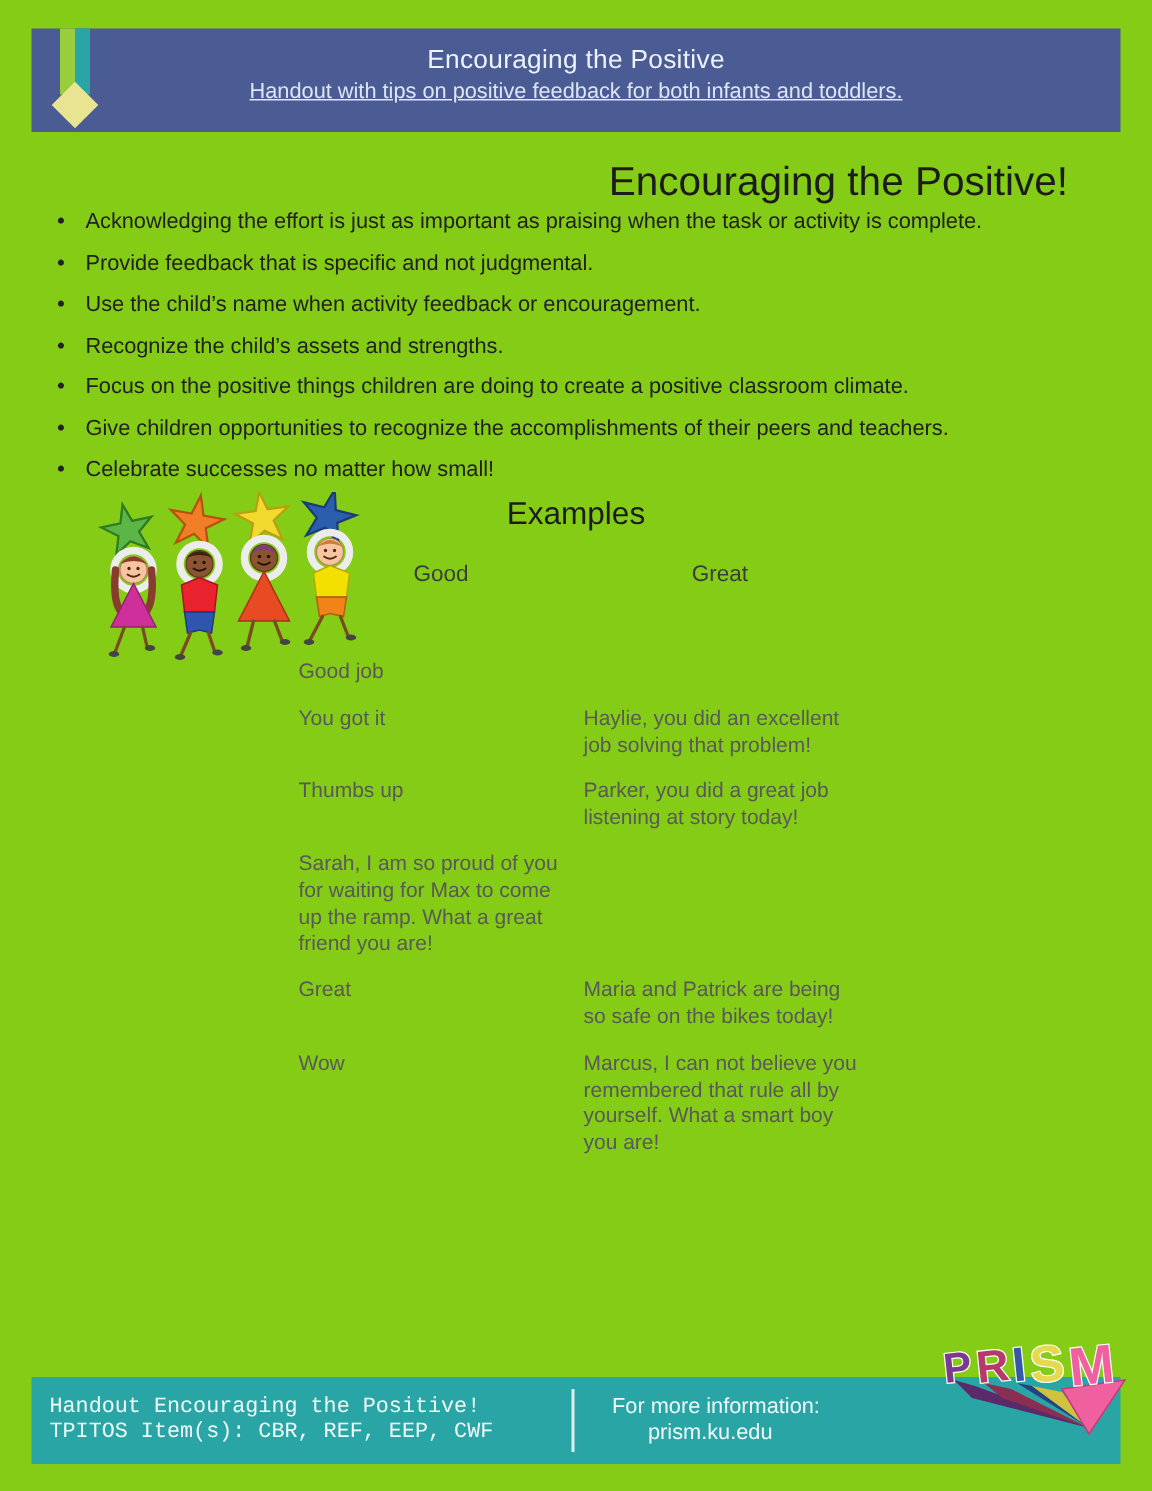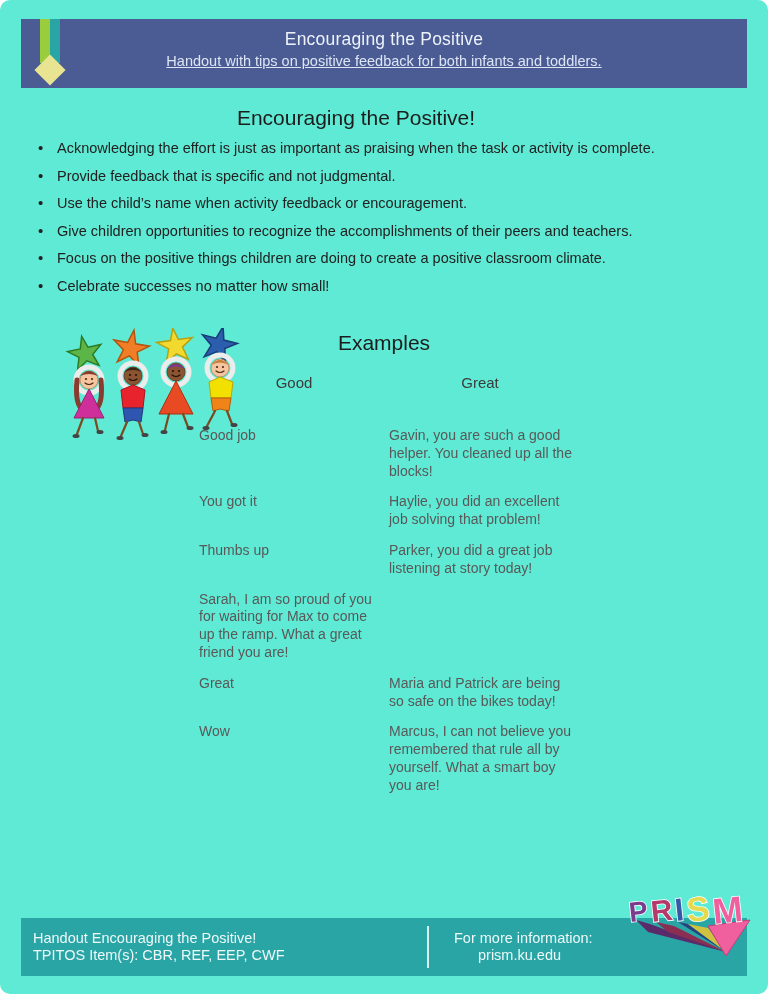--- a/index.html
+++ b/index.html
@@ -1,62 +1,62 @@
 <!DOCTYPE html>
 <html><head>
 <meta charset="utf-8">
 <style>
   * { margin:0; padding:0; box-sizing:border-box; }
   html,body { background:#ffffff; }
   body { font-family:"Liberation Sans", sans-serif; }
-  .page { position:relative; width:768px; height:994px; background:#5eead4; overflow:hidden;border-radius:10px; }
+  .page { position:relative; width:768px; height:994px; background:#84cc16; overflow:hidden; }
 
   
   .banner { position:absolute; left:21px; top:19px; width:726px; height:69px;
             background:#4a5c93; color:#e9eefb; text-align:center; }
   .banner-title { margin-top:10px; font-size:17.5px; letter-spacing:.2px; color:#eef2fb; }
   .banner-subtitle { margin-top:3px; font-size:14.5px; color:#dde5f5;text-decoration:underline; }
   .ribbon { position:absolute; left:19px; top:0; width:20px; height:70px; }
   .ribbon .stripe-green { position:absolute; left:0; top:0; width:10px; height:44px; background:#9acd3c; }
   .ribbon .stripe-teal  { position:absolute; left:10px; top:0; width:10px; height:44px; background:#2aa5a6; }
   .ribbon .tip { position:absolute; left:-1px; top:40px; width:22px; height:22px;
                  background:#e9e492; transform:rotate(45deg); }
 
   
-  .doc-heading { position:absolute; left:0; top:106px; width:712px; text-align:center;
-                 font-size:21px; font-weight:500; color:#1c1c1c; }
+  .doc-heading { position:absolute; left:0; top:106px; width:712px; text-align:right;
+                 font-size:27px; font-weight:500; color:#1c1c1c; }
 
   
   .tips { position:absolute; left:38px; top:140px; width:700px; list-style:none; }
   .tips li { position:relative; padding-left:19px; margin-bottom:10.5px;
              font-size:14.5px; line-height:17px; color:#212121; }
   .tips li::before { content:"•"; position:absolute; left:0; top:-1px; font-size:15px; color:#212121; }
 
   
   .examples-heading { position:absolute; left:0; top:331px; width:768px; text-align:center;
                       font-size:21px; font-weight:500; color:#1c1c1c; }
   .col-head { position:absolute; top:374px; font-size:15px; color:#3c3c3c; text-align:center; }
   .col-head.good  { left:199px; width:190px; }
   .col-head.great { left:389px; width:182px; }
 
-  .ex-table { position:absolute; left:199px; top:427px; width:380px; }
+  .ex-table { position:absolute; left:199px; top:439px; width:380px; }
   .ex-row { display:grid; grid-template-columns:190px 184px; margin-bottom:13px; }
   .ex-good  { font-size:14px; line-height:17.8px; color:#595959; }
   .ex-great { font-size:14px; line-height:17.8px; color:#595959; max-width:184px; }
 
   
   .kids { position:absolute; left:55px; top:328px; }
 
   
   .prism-logo { position:absolute; left:628px; top:880px; z-index:3; }
 
   
   .footer { position:absolute; left:21px; top:918px; width:726px; height:58px;
             background:#2aa5a6; color:#eef9f9; display:flex; align-items:center; z-index:1; }
-  .footer-left { padding-left:12px; width:406px; }
+  .footer-left { padding-left:12px; width:360px;font-family:Liberation Mono, monospace; }
   .footer-divider { width:2px; height:42px; background:#d9f0f0; }
   .footer-right { padding-left:25px; }
   .footer .line { font-size:14.5px; line-height:17px; }
   .footer a.url { color:#eef9f9; text-decoration:none; cursor:pointer;margin-left:24px; }
 </style>
 </head>
 <body>
 
 <div class="page">
 
@@ -69,22 +69,23 @@
     <div class="banner-title">Encouraging the Positive</div>
     <div class="banner-subtitle">Handout with tips on positive feedback for both infants and toddlers.</div>
   </header>
 
   <h1 class="doc-heading">Encouraging the Positive!</h1>
 
   <ul class="tips">
     <li>Acknowledging the effort is just as important as praising when the task or activity is complete.</li>
     <li>Provide feedback that is specific and not judgmental.</li>
     <li>Use the child’s name when activity feedback or encouragement.</li>
+    <li>Recognize the child’s assets and strengths.</li>
+    <li>Focus on the positive things children are doing to create a positive classroom climate.</li>
     <li>Give children opportunities to recognize the accomplishments of their peers and teachers.</li>
-    <li>Focus on the positive things children are doing to create a positive classroom climate.</li>
     <li>Celebrate successes no matter how small!</li>
   </ul>
 
   <h2 class="examples-heading">Examples</h2>
   <div class="col-head good">Good</div>
   <div class="col-head great">Great</div>
 
   <svg class="kids" width="196" height="120" viewBox="0 0 196 120">
 
     <g>
@@ -143,21 +144,20 @@
       <polygon points="156,70 176,70 174,83 165,81 158,83" fill="#f08419" stroke="#b55c0a" stroke-width="1"></polygon>
       <path d="M160,83 L152,98 M172,83 L177,96" stroke="#7a4a21" stroke-width="2.2" stroke-linecap="round"></path>
       <ellipse cx="151" cy="100" rx="3.5" ry="2" fill="#444"></ellipse>
         <ellipse cx="179" cy="97" rx="3.5" ry="2" fill="#444"></ellipse>
     </g>
   </svg>
 
   <div class="ex-table">
     <div class="ex-row">
       <div class="ex-good">Good job</div>
-      <div class="ex-great">Gavin, you are such a good helper. You cleaned up all the blocks!</div>
     </div>
     <div class="ex-row">
       <div class="ex-good">You got it</div>
       <div class="ex-great">Haylie, you did an excellent job solving that problem!</div>
     </div>
     <div class="ex-row">
       <div class="ex-good">Thumbs up</div>
       <div class="ex-great">Parker, you did a great job listening at story today!</div>
     </div>
     <div class="ex-row">

